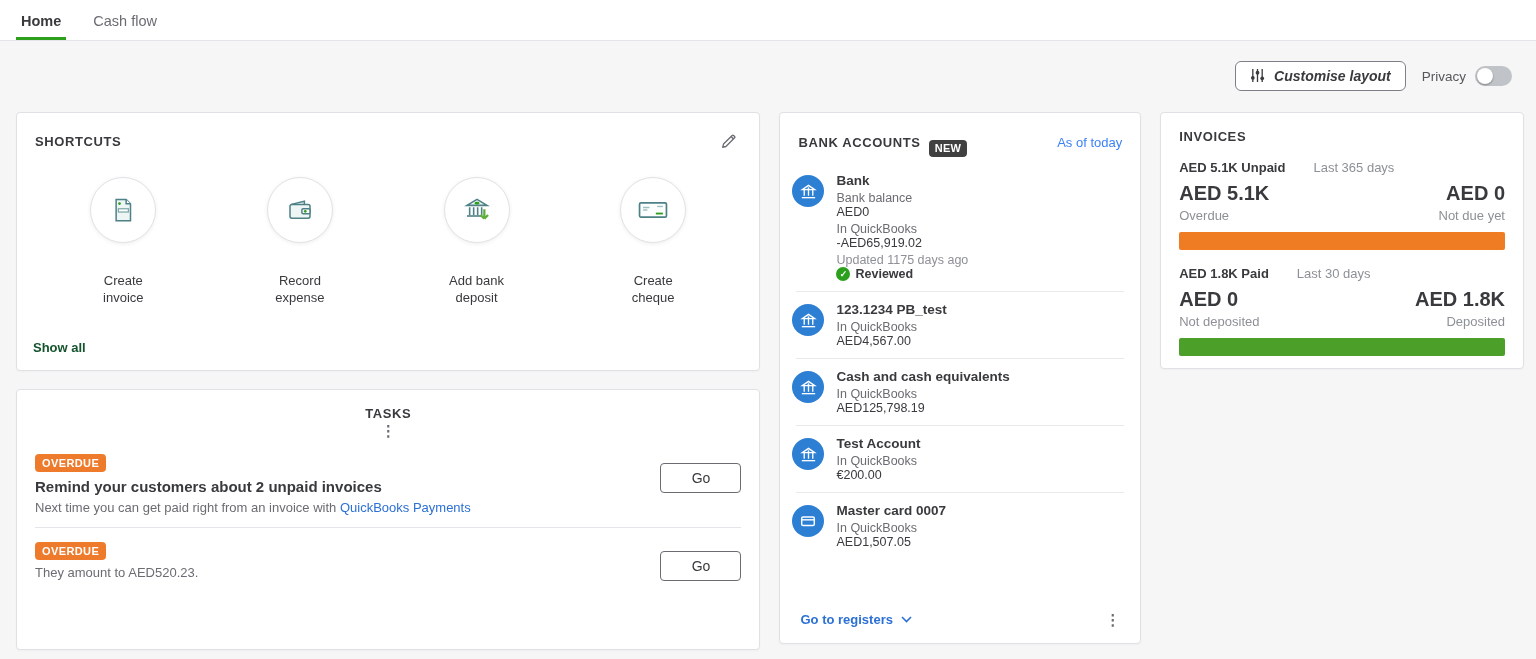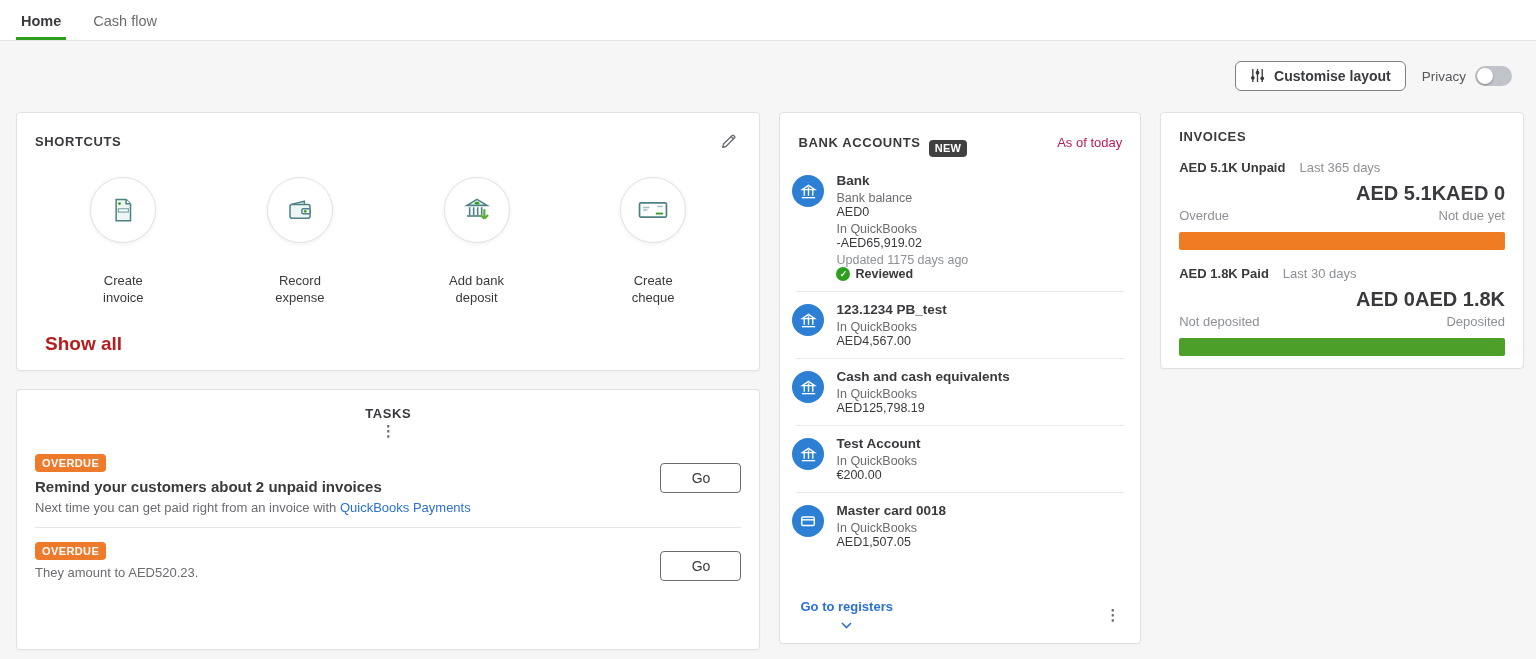--- a/index.html
+++ b/index.html
@@ -5,79 +5,79 @@
   * { margin:0; padding:0; box-sizing:border-box; }
   body { width:1536px; height:659px; background:#f6f6f7; font-family:"Liberation Sans", sans-serif; overflow:hidden; }
 
   
   .tabbar { background:#fff; border-bottom:1px solid #e3e5e8; height:41px; display:flex; align-items:flex-end; padding-left:16px; }
   .tab { padding:10px 5px 8px; font-size:14.5px; color:#6b6c72; margin-right:22px; cursor:pointer; border-bottom:3px solid transparent; }
   .tab.active { color:#393a3d; font-weight:bold; border-bottom-color:#2ca01c; }
 
   
   .toolbar { display:flex; justify-content:flex-end; align-items:center; padding:20px 24px 0 0; gap:16px; height:50px; }
-  .customise-btn { display:flex; align-items:flex-start; gap:9px; background:#fff; border:1px solid #7d8087; border-radius:6px; padding:6px 14px; font-size:14px; font-weight:bold; color:#393a3d; cursor:pointer; height:30px; font-family:inherit; }
+  .customise-btn { display:flex; align-items:flex-start; gap:9px; background:#fff; border:1px solid #7d8087; border-radius:6px; padding:6px 14px; font-size:14px; font-weight:bold; color:#393a3d; cursor:pointer; height:30px; font-family:inherit;font-style:italic; }
   .privacy-wrap { display:flex; align-items:center; gap:9px; }
   .privacy-label { font-size:13.5px; color:#56575b; }
   .toggle { width:37px; height:20px; border-radius:10px; background:#c0c3c7; position:relative; cursor:pointer; }
   .toggle .knob { width:16px; height:16px; background:#fff; border-radius:50%; position:absolute; top:2px; left:2px; box-shadow:0 1px 2px rgba(0,0,0,.35); }
 
   
   .content { display:flex; gap:19px; padding:21px 12px 0 16px; align-items:flex-start; }
   .col-left { width:745px; display:flex; flex-direction:column; gap:18px; }
   .card { background:#fff; border:1px solid #dfe1e4; border-radius:4px; box-shadow:0 1px 2px rgba(0,0,0,.03); }
   .card-title { font-size:13px; font-weight:bold; color:#393a3d; letter-spacing:.6px; }
   .kebab { color:#6b6c72; font-size:15px; line-height:1; cursor:pointer; padding:2px 6px; font-weight:bold; }
 
   
   .shortcuts-card { height:259px; padding:16px 18px; position:relative; }
   .shortcuts-header { display:flex; justify-content:space-between; align-items:center; }
   .pencil-btn { cursor:pointer; padding:2px; }
   .shortcut-row { display:flex; margin-top:24px; }
   .shortcut { flex:1; display:flex; flex-direction:column; align-items:center; cursor:pointer; }
   .shortcut-circle { width:66px; height:66px; border-radius:50%; border:1px solid #e0e2e5; display:flex; align-items:center; justify-content:center; background:#fff; box-shadow:0 1px 4px rgba(0,0,0,.07); }
   .shortcut-label { margin-top:29px; font-size:13px; color:#393a3d; text-align:center; line-height:1.32; }
-  .show-all { position:absolute; left:28px; bottom:15px; font-size:19px; color:#b91c1c; font-weight:bold; cursor:pointer; }
+  .show-all { position:absolute; left:16px; bottom:15px; font-size:13px; color:#14532d; font-weight:bold; cursor:pointer; }
 
   
   .tasks-card { height:261px; padding:16px 18px; }
   .tasks-header { display:flex; justify-content:space-between; align-items:center;flex-direction:column; }
   .task { position:relative; padding:13px 130px 12px 0; }
   .task-divider { border-top:1px solid #e3e5e8; }
   .task-badge { display:inline-block; background:#ee7b2b; color:#fff; font-size:11px; font-weight:bold; padding:3px 7px; border-radius:4px; letter-spacing:.4px; }
   .task-title { font-size:15px; font-weight:bold; color:#393a3d; margin-top:6px; }
   .task-desc { font-size:13px; color:#6b6c72; margin-top:5px; }
   .task-desc a { color:#2b70d4; text-decoration:none; cursor:pointer; }
   .go-btn { position:absolute; right:0; top:23px; width:81px; height:30px; background:#fff; border:1px solid #6b6c72; border-radius:4px; font-size:14px; color:#393a3d; cursor:pointer; font-family:inherit; }
 
   
   .bank-card { width:362px; height:532px; position:relative; padding-top:15px; }
   .bank-header { display:flex; justify-content:space-between; align-items:center; padding:0 18px 6px; }
   .bank-title-wrap { display:flex; align-items:center; }
   .new-badge { background:#404040; color:#fff; font-size:11px; font-weight:bold; padding:2px 6px 3px; border-radius:4px; margin-left:8px; letter-spacing:.3px;margin-top:12px; }
-  .as-of { font-size:13px; color:#be185d; }
+  .as-of { font-size:13px; color:#3b82f6; }
   .account { display:flex; padding:10px 18px 10px 12px; cursor:pointer; }
   .avatar { width:32px; height:32px; border-radius:50%; background:#2d7fd3; flex:none; display:flex; align-items:center; justify-content:center; margin-right:12px; margin-top:2px; }
   .acct-body { flex:1; min-width:0; }
   .acct-name { font-size:13.5px; font-weight:bold; color:#393a3d; }
   .acct-line { display:flex; justify-content:space-between; font-size:12.5px; color:#6b6c72; margin-top:3px;flex-direction:column; }
   .acct-line .val { color:#393a3d; }
   .acct-line .muted { color:#8d9096; }
   .reviewed { display:flex; align-items:center; gap:5px; font-weight:bold; color:#393a3d; }
   .check-circle { width:14px; height:14px; border-radius:50%; background:#2ca01c; color:#fff; font-size:9px; display:flex; align-items:center; justify-content:center; font-weight:bold; }
   .acct-divider { border-top:1px solid #e8eaec; margin:0 16px; }
   .bank-footer { position:absolute; bottom:0; left:0; right:0; display:flex; justify-content:space-between; align-items:center; padding:10px 14px 14px 20px; }
-  .go-registers { color:#2b70d4; font-weight:bold; font-size:13px; display:flex; gap:8px; align-items:center; cursor:pointer;flex-direction:column; }
+  .go-registers { color:#2b70d4; font-weight:bold; font-size:13px; display:flex; gap:8px; align-items:center; cursor:pointer; }
 
   
   .invoices-card { width:364px; height:257px; padding:16px 18px; }
-  .inv-summary { display:flex; gap:14px; margin-top:16px; font-size:13px; align-items:baseline; }
+  .inv-summary { display:flex; gap:28px; margin-top:16px; font-size:13px; align-items:baseline; }
   .inv-summary .strong { font-weight:bold; color:#393a3d; }
   .inv-summary .period { color:#8d9096; }
-  .inv-values { display:flex; justify-content:flex-end; margin-top:7px; font-size:20px; font-weight:bold; color:#393a3d; }
+  .inv-values { display:flex; justify-content:space-between; margin-top:7px; font-size:20px; font-weight:bold; color:#393a3d; }
   .inv-labels { display:flex; justify-content:space-between; margin-top:3px; font-size:13px; color:#8d9096; }
   .inv-bar { height:18px; border-radius:2px; margin-top:9px; }
   .inv-bar.orange { background:#ef7b23; }
   .inv-bar.green { background:#4c9f28; }
   .inv-section2 { margin-top:16px; }
 </style>
 </head>
 <body>
 
 <div class="tabbar">
@@ -318,21 +318,21 @@
     <div class="acct-divider"></div>
 
     <div class="account">
       <div class="avatar">
         <svg width="18" height="18" viewBox="0 0 20 20">
             <rect x="3" y="5.5" width="14" height="9.5" rx="1.5" fill="none" stroke="#fff" stroke-width="1.6"></rect>
             <path d="M3 8.7h14" stroke="#fff" stroke-width="1.6"></path>
           </svg>
       </div>
       <div class="acct-body">
-        <div class="acct-name">Master card 0018</div>
+        <div class="acct-name">Master card 0007</div>
         <div class="acct-line">
           <span>In QuickBooks</span>
           <span class="val">AED1,507.05</span>
         </div>
       </div>
     </div>
 
     <div class="bank-footer">
       <span class="go-registers">
         <span>Go to registers</span>

